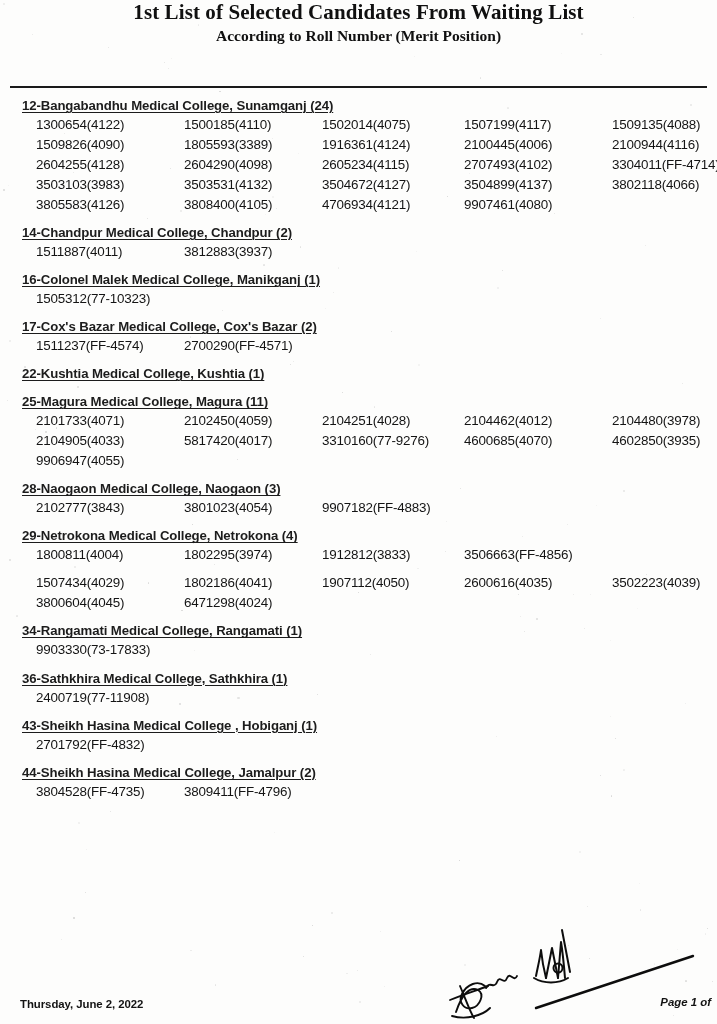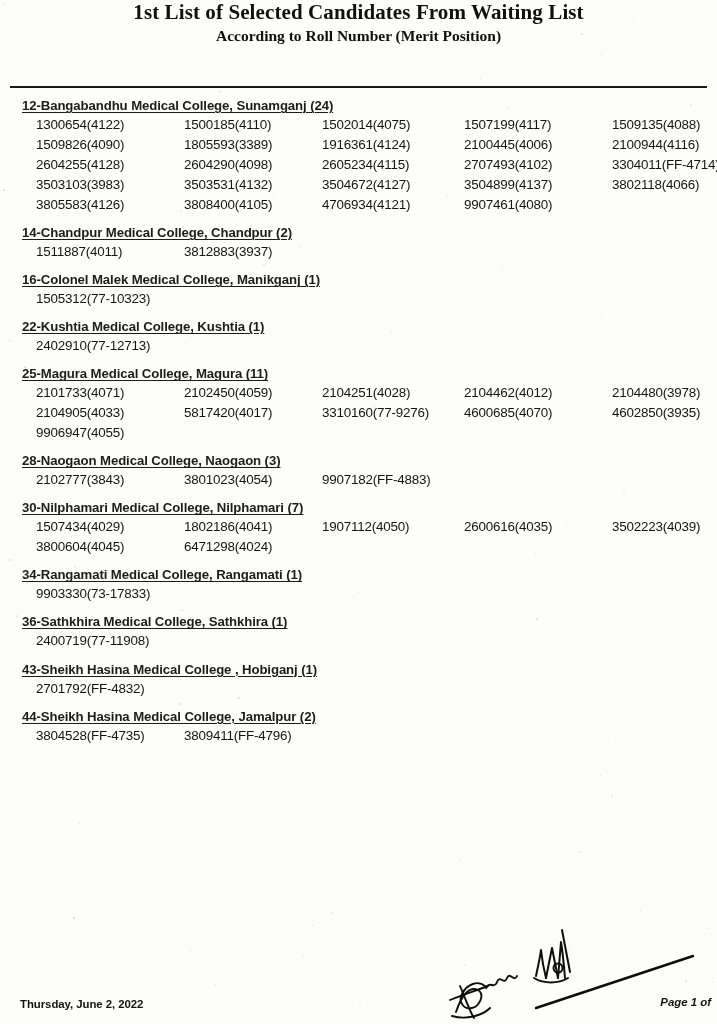--- a/index.html
+++ b/index.html
@@ -320,42 +320,50 @@
           <div class="roll-cell">4706934(4121)</div>
           <div class="roll-cell">9907461(4080)</div>
         </div></div>
       <div class="college-block"><div class="college-heading">14-Chandpur Medical College, Chandpur (2)</div><div class="roll-grid">
           <div class="roll-cell">1511887(4011)</div>
           <div class="roll-cell">3812883(3937)</div>
         </div></div>
       <div class="college-block"><div class="college-heading">16-Colonel Malek Medical College, Manikganj (1)</div><div class="roll-grid">
           <div class="roll-cell">1505312(77-10323)</div>
         </div></div>
-      <div class="college-block"><div class="college-heading">22-Kushtia Medical College, Kushtia (1)</div><div class="roll-grid">
-          <div class="roll-cell">2402910(77-12713)</div>
-        </div></div>
+      <div class="college-block"><div class="college-heading">17-Cox's Bazar Medical College, Cox's Bazar (2)</div><div class="roll-grid">
+          <div class="roll-cell">1511237(FF-4574)</div>
+          <div class="roll-cell">2700290(FF-4571)</div>
+        </div></div>
+      <div class="college-block"><div class="college-heading">22-Kushtia Medical College, Kushtia (1)</div></div>
       <div class="college-block"><div class="college-heading">25-Magura Medical College, Magura (11)</div><div class="roll-grid">
           <div class="roll-cell">2101733(4071)</div>
           <div class="roll-cell">2102450(4059)</div>
           <div class="roll-cell">2104251(4028)</div>
           <div class="roll-cell">2104462(4012)</div>
           <div class="roll-cell">2104480(3978)</div>
           <div class="roll-cell">2104905(4033)</div>
           <div class="roll-cell">5817420(4017)</div>
           <div class="roll-cell">3310160(77-9276)</div>
           <div class="roll-cell">4600685(4070)</div>
           <div class="roll-cell">4602850(3935)</div>
           <div class="roll-cell">9906947(4055)</div>
         </div></div>
       <div class="college-block"><div class="college-heading">28-Naogaon Medical College, Naogaon (3)</div><div class="roll-grid">
           <div class="roll-cell">2102777(3843)</div>
           <div class="roll-cell">3801023(4054)</div>
           <div class="roll-cell">9907182(FF-4883)</div>
         </div></div>
-      <div class="college-block"><div class="college-heading">30-Nilphamari Medical College, Nilphamari (7)</div><div class="roll-grid">
+      <div class="college-block"><div class="college-heading">29-Netrokona Medical College, Netrokona (4)</div><div class="roll-grid">
+          <div class="roll-cell">1800811(4004)</div>
+          <div class="roll-cell">1802295(3974)</div>
+          <div class="roll-cell">1912812(3833)</div>
+          <div class="roll-cell">3506663(FF-4856)</div>
+        </div></div>
+      <div class="college-block"><div class="roll-grid">
           <div class="roll-cell">1507434(4029)</div>
           <div class="roll-cell">1802186(4041)</div>
           <div class="roll-cell">1907112(4050)</div>
           <div class="roll-cell">2600616(4035)</div>
           <div class="roll-cell">3502223(4039)</div>
           <div class="roll-cell">3800604(4045)</div>
           <div class="roll-cell">6471298(4024)</div>
         </div></div>
       <div class="college-block"><div class="college-heading">34-Rangamati Medical College, Rangamati (1)</div><div class="roll-grid">
           <div class="roll-cell">9903330(73-17833)</div>

